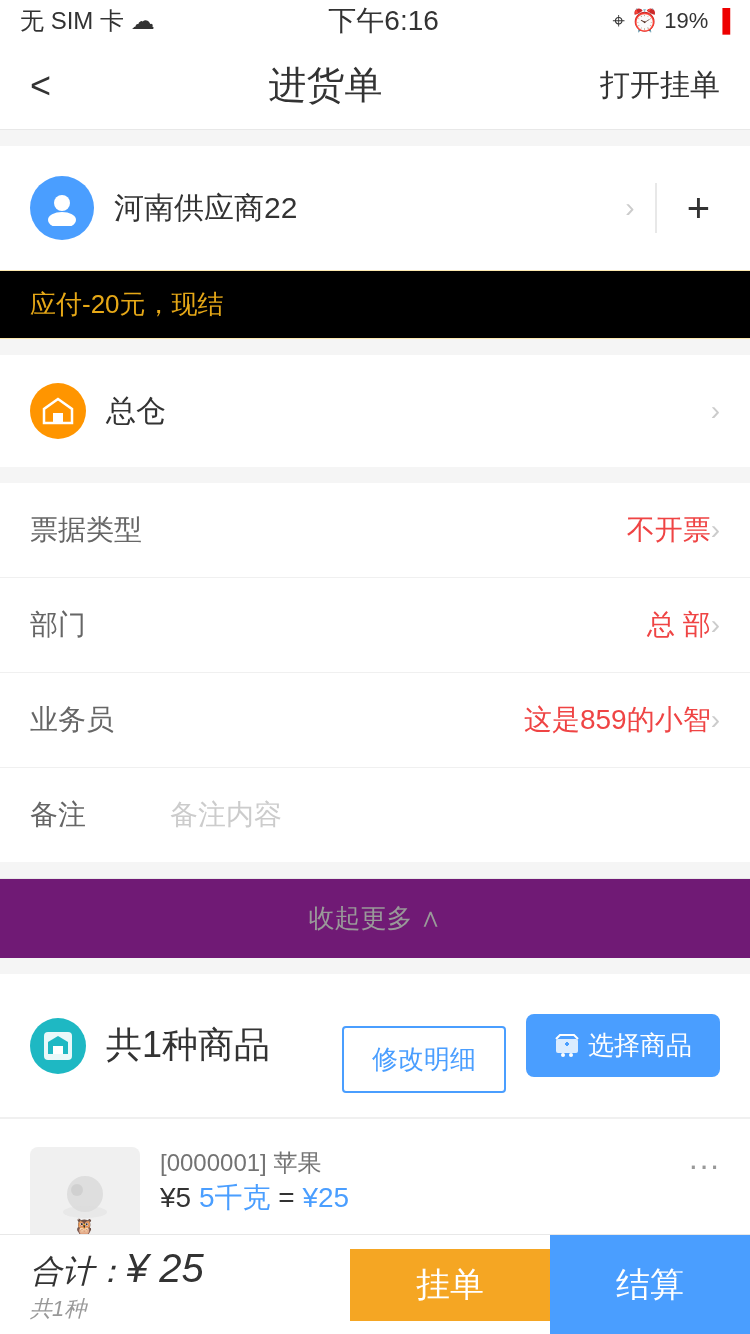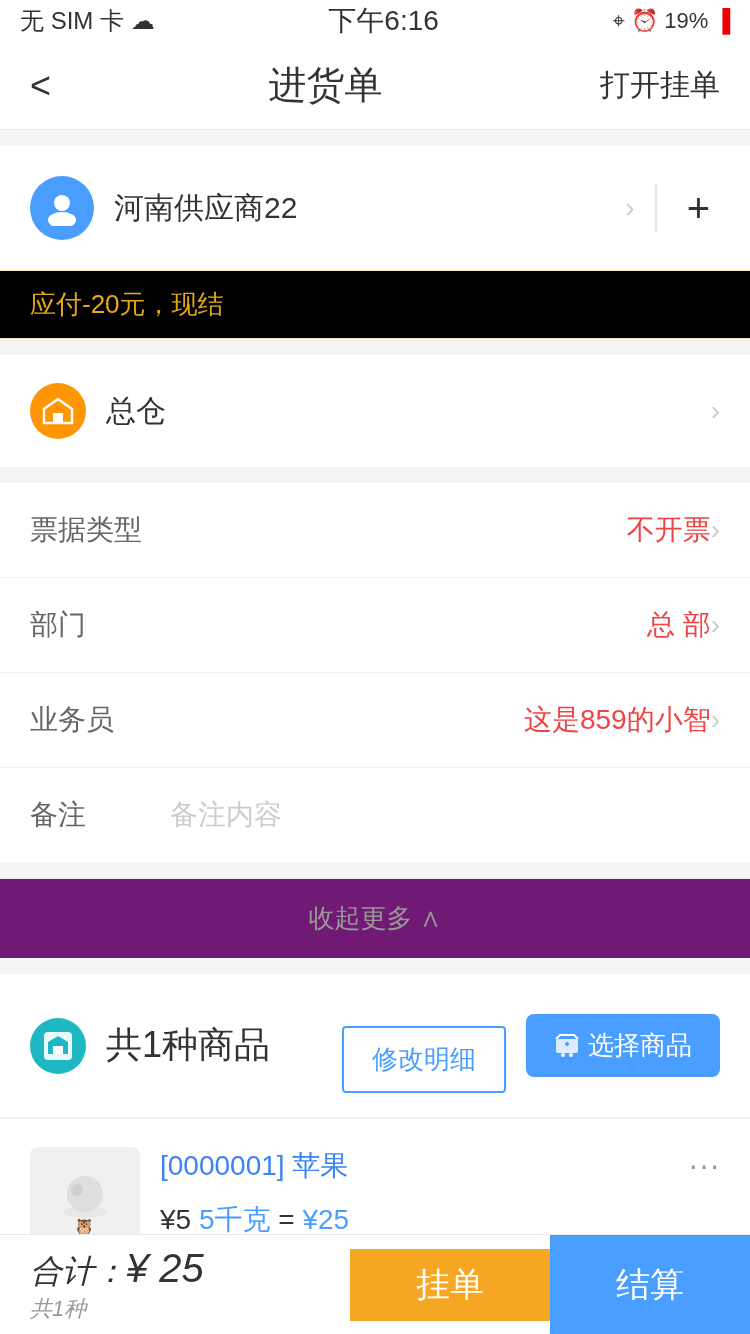--- a/index.html
+++ b/index.html
@@ -235,23 +235,22 @@
       border-radius: 8px;
       display: flex;
       align-items: center;
       justify-content: center;
       flex-shrink: 0;
     }
     .product-info {
       flex: 1;
     }
     .product-name {
-      font-size: 28px;
-      color: #3b82f6;
-      margin-bottom: 16px;
+      font-size: 24px;
+      color: #737373;
     }
     .product-price {
       font-size: 28px;
       color: #333;
     }
     .product-more {
       color: #999;
       font-size: 32px;
     }
 

